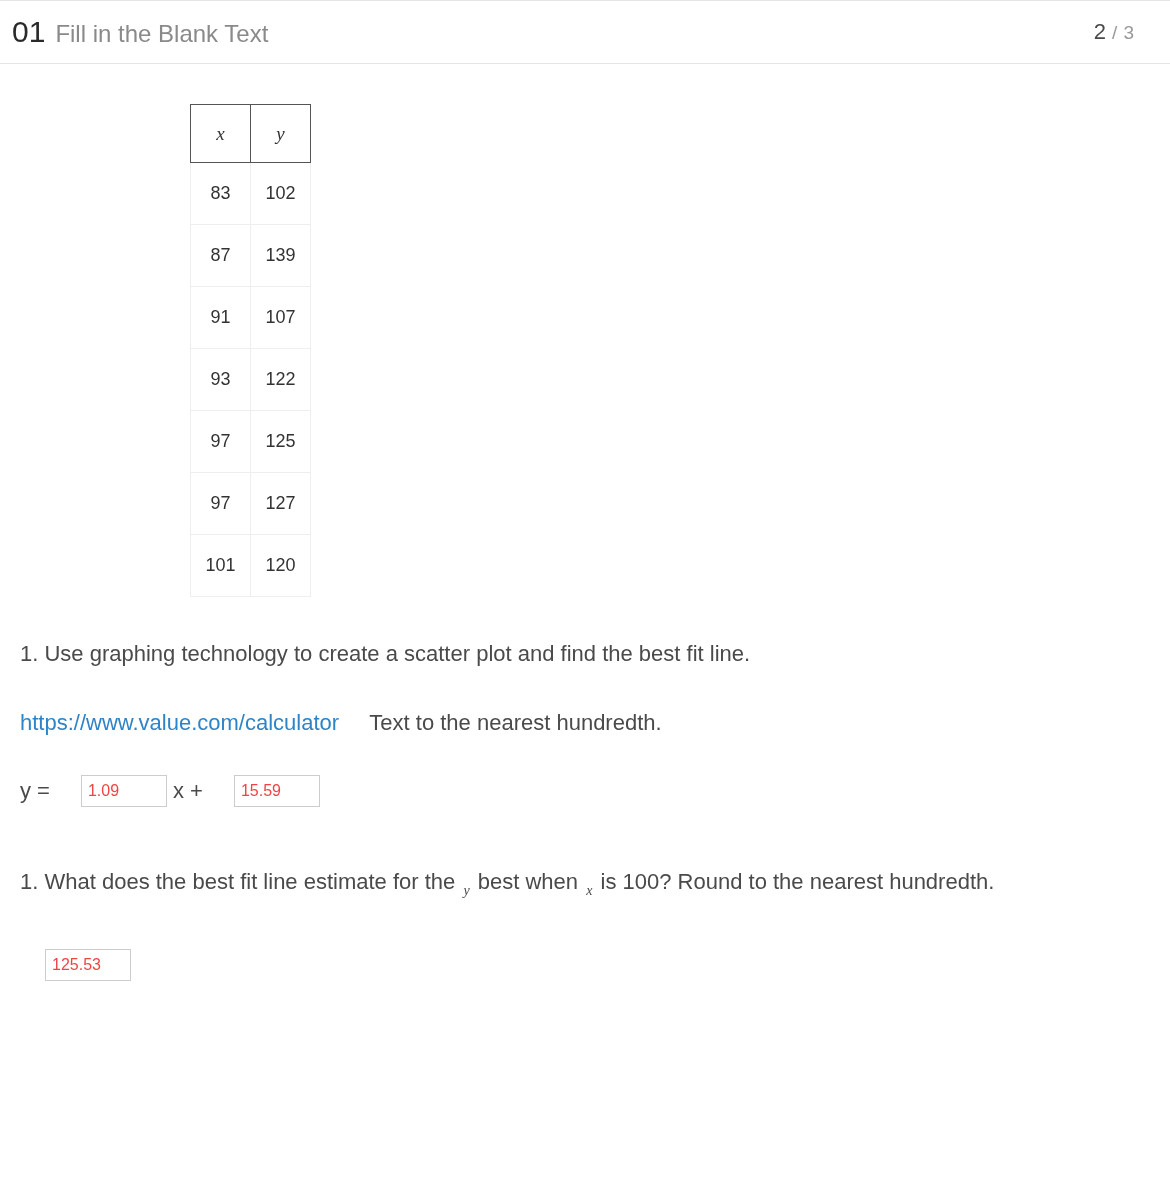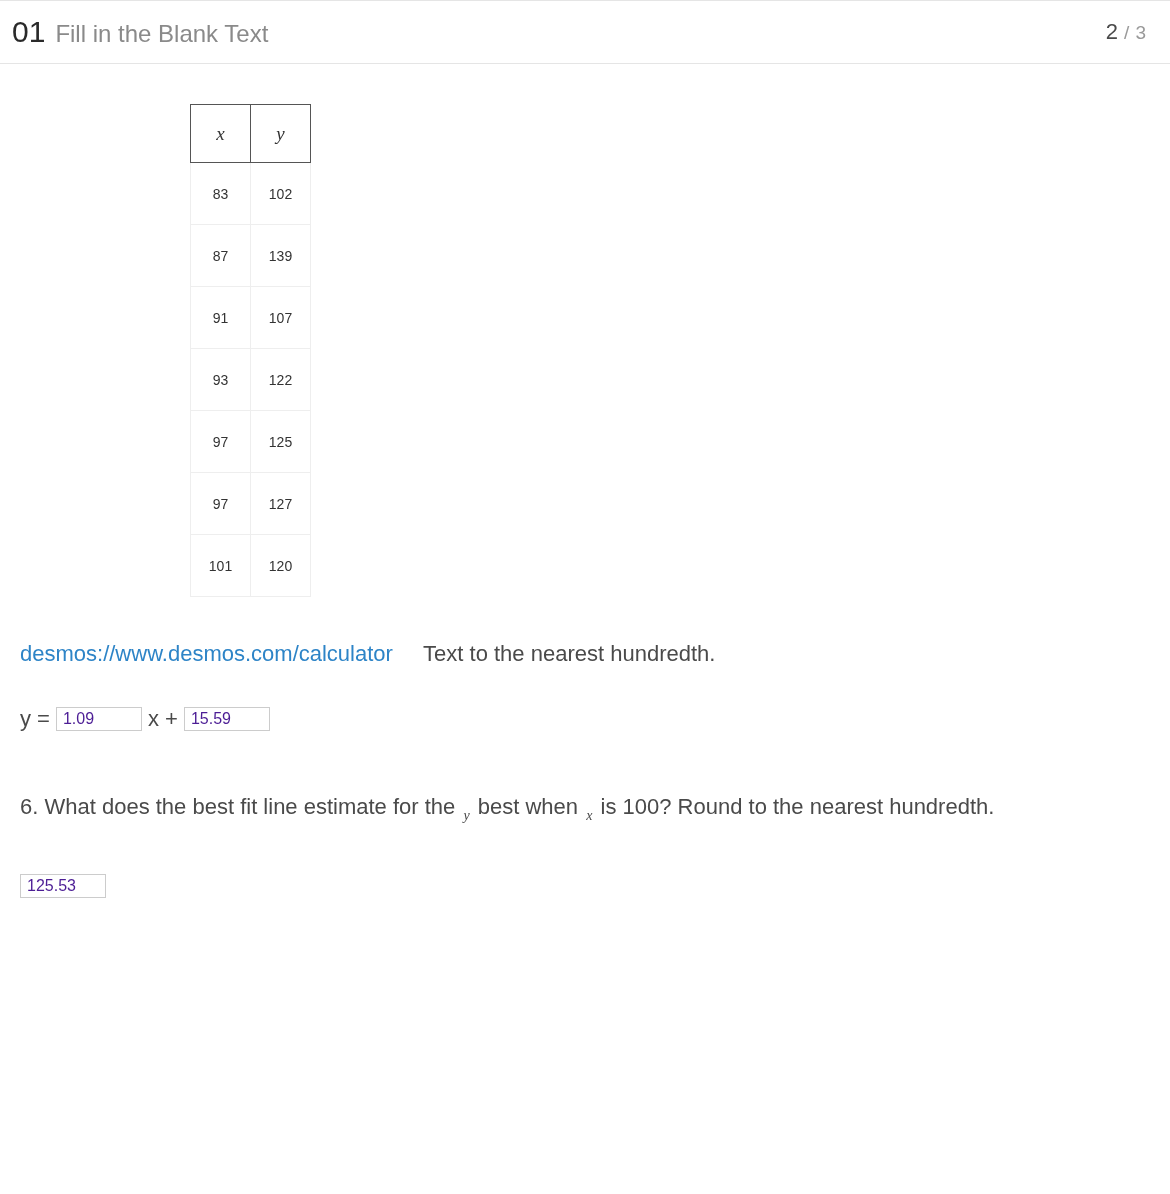--- a/index.html
+++ b/index.html
@@ -7,21 +7,21 @@
     font-family: -apple-system, BlinkMacSystemFont, "Segoe UI", "Helvetica Neue", Arial, sans-serif;
     color: #3a3a3a;
     background: #fff;
     width: 1170px;
     font-weight: 300;
   }
   .header {
     display: flex;
     justify-content: space-between;
     align-items: center;
-    padding: 14px 24px 14px 12px;
+    padding: 14px 36px 14px 12px;
     border-top: 1px solid #e5e5e5;
     border-bottom: 1px solid #e5e5e5;
   }
   .header-left {
     display: flex;
     align-items: baseline;
     gap: 10px;
   }
   .question-num {
     font-size: 30px;
@@ -50,21 +50,21 @@
   }
   table.xy {
     border-collapse: collapse;
   }
   table.xy th, table.xy td {
     width: 60px;
     height: 62px;
     text-align: center;
     vertical-align: middle;
     border: 1px solid #eee;
-    font-size: 14px;
+    font-size: 18px;
     color: #333;
     font-weight: 400;
   }
   table.xy th {
     border: 1px solid #555;
     font-family: Georgia, "Times New Roman", serif;
     font-style: italic;
     font-weight: 400;
     font-size: 19px;
     height: 58px;
@@ -89,26 +89,27 @@
     gap: 6px;
     margin-bottom: 44px;
   }
   .eq-text {
     font-size: 22px;
     color: #4a4a4a;
     font-weight: 400;
   }
   input.blank {
     width: 86px;
-    height: 24px;
+    height: 32px;
     padding: 4px 6px;
     border: 1px solid #ccc;
     font-size: 16px;
-    color: #4c1d95;
+    color: #ef4444;
     font-family: inherit;
+    margin-left: 25px;
   }
   .subvar {
     font-family: Georgia, "Times New Roman", serif;
     font-style: italic;
     font-size: 14px;
     position: relative;
     top: 6px;
     padding: 0 2px;
   }
   .q2 { line-height: 2.8; }
@@ -164,33 +165,34 @@
             <td>127</td>
           </tr>
         <tr>
             <td>101</td>
             <td>120</td>
           </tr>
       </tbody>
     </table>
   </div>
 
+  <p class="body-text para">1. Use graphing technology to create a scatter plot and find the best fit line.</p>
 
   <p class="body-text para">
-    <a href="#" class="link">desmos://www.desmos.com/calculator</a>
+    <a href="#" class="link">https://www.value.com/calculator</a>
     &nbsp;&nbsp;&nbsp;
     <span>Text to the nearest hundredth.</span>
   </p>
 
   <div class="eq-line">
     <span class="eq-text">y =</span>
     <input class="blank" type="text" value="1.09" style="">
     <span class="eq-text">x +</span>
     <input class="blank" type="text" value="15.59" style="">
   </div>
 
   <p class="body-text para q2">
-    <span>6. What does the best fit line estimate for the </span><span class="subvar">y</span><span> best when </span><span class="subvar">x</span><span> is 100?  Round to the nearest hundredth.</span>
+    <span>1. What does the best fit line estimate for the </span><span class="subvar">y</span><span> best when </span><span class="subvar">x</span><span> is 100?  Round to the nearest hundredth.</span>
   </p>
 
   <input class="blank" type="text" value="125.53" style="">
 
 </div>
 
 </body></html>

